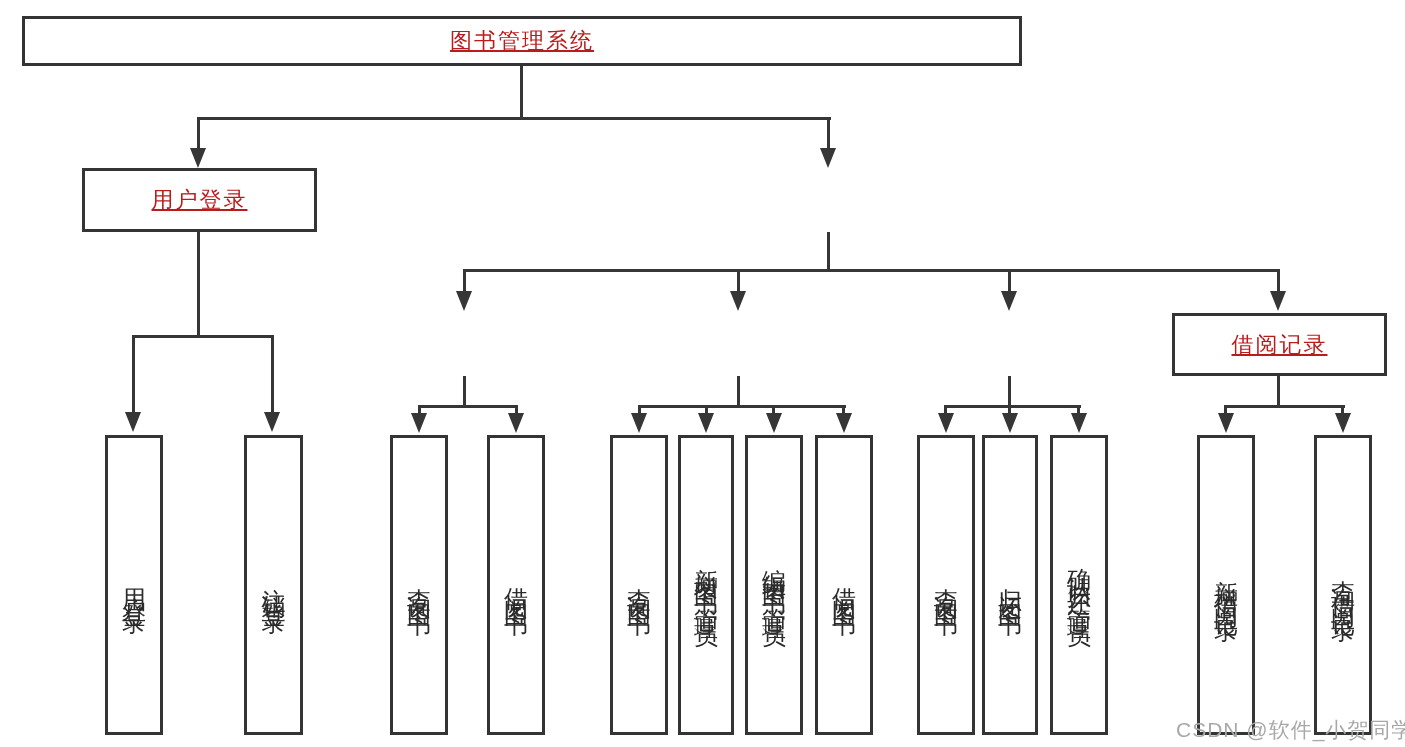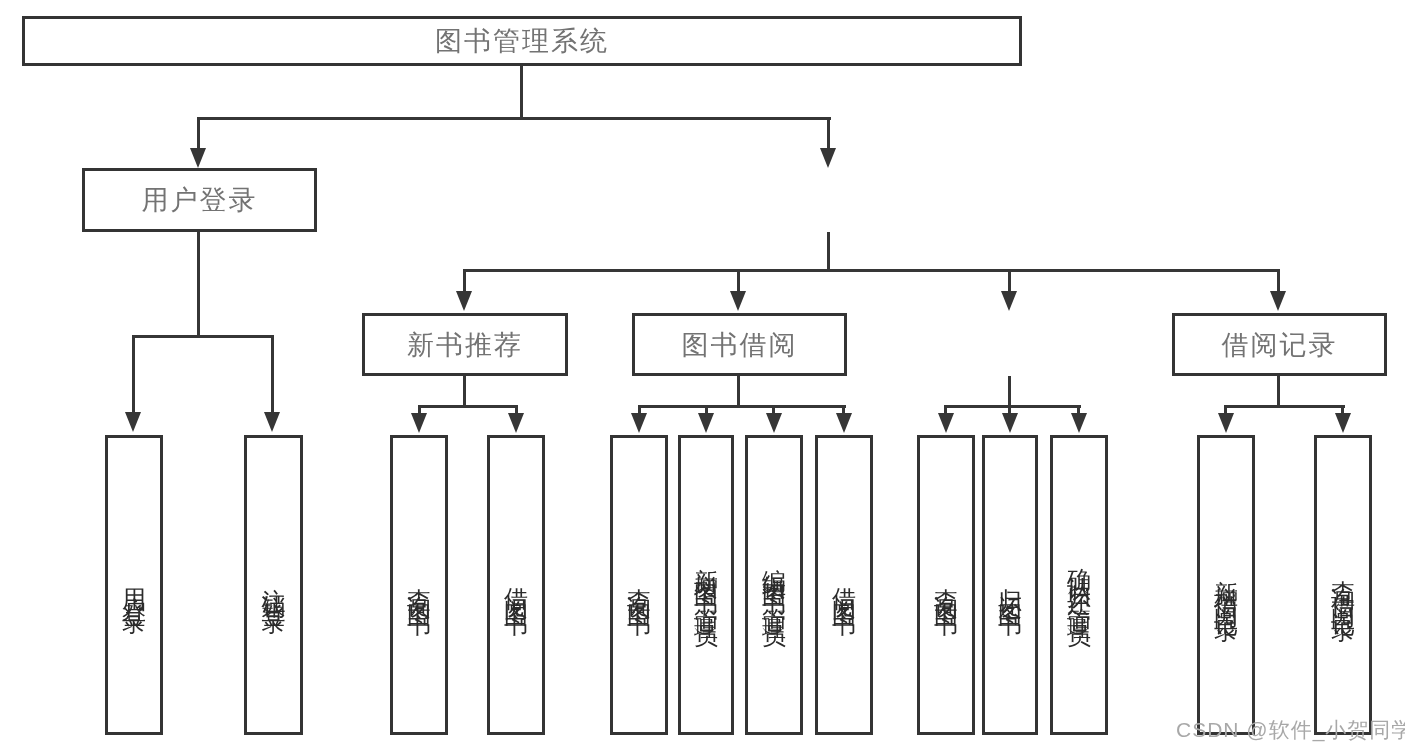--- a/index.html
+++ b/index.html
@@ -14,24 +14,25 @@
   }
   .node {
     position: absolute;
     border: 3px solid #343434;
     background: #ffffff;
     display: flex;
     align-items: center;
     justify-content: center;
   }
   .node > span {
-    font-size: 27px;
+    font-size: 22px;
     letter-spacing: 2px;
-    color: #737373;
+    color: #b91c1c;
     white-space: nowrap;
+    text-decoration: underline;
   }
   .leaf {
     position: absolute;
     top: 435px;
     height: 300px;
     border: 3px solid #343434;
     background: #ffffff;
     display: flex;
     align-items: center;
     justify-content: center;
@@ -95,26 +96,20 @@
   <div class="hline" style="left:463px;top:269px;width:817px"></div>
   <div class="vline" style="left:463px;top:269px;height:24px"></div>
   <div class="arrow" style="left:456px;top:291px"></div>
   <div class="vline" style="left:737px;top:269px;height:24px"></div>
   <div class="arrow" style="left:730px;top:291px"></div>
   <div class="vline" style="left:1008px;top:269px;height:24px"></div>
   <div class="arrow" style="left:1001px;top:291px"></div>
   <div class="vline" style="left:1277px;top:269px;height:24px"></div>
   <div class="arrow" style="left:1270px;top:291px"></div>
 
-  <div class="node" style="left:362px;top:313px;width:206px;height:63px">
-    <span>新书推荐</span>
-  </div>
-  <div class="node" style="left:632px;top:313px;width:215px;height:63px">
-    <span>图书借阅</span>
-  </div>
   <div class="node" style="left:1172px;top:313px;width:215px;height:63px">
     <span>借阅记录</span>
   </div>
 
   <div class="vline" style="left:463px;top:376px;height:31px"></div>
   <div class="hline" style="left:418px;top:405px;width:100px"></div>
   <div class="vline" style="left:418px;top:405px;height:10px"></div>
   <div class="arrow" style="left:411px;top:413px"></div>
   <div class="vline" style="left:515px;top:405px;height:10px"></div>
   <div class="arrow" style="left:508px;top:413px"></div>

